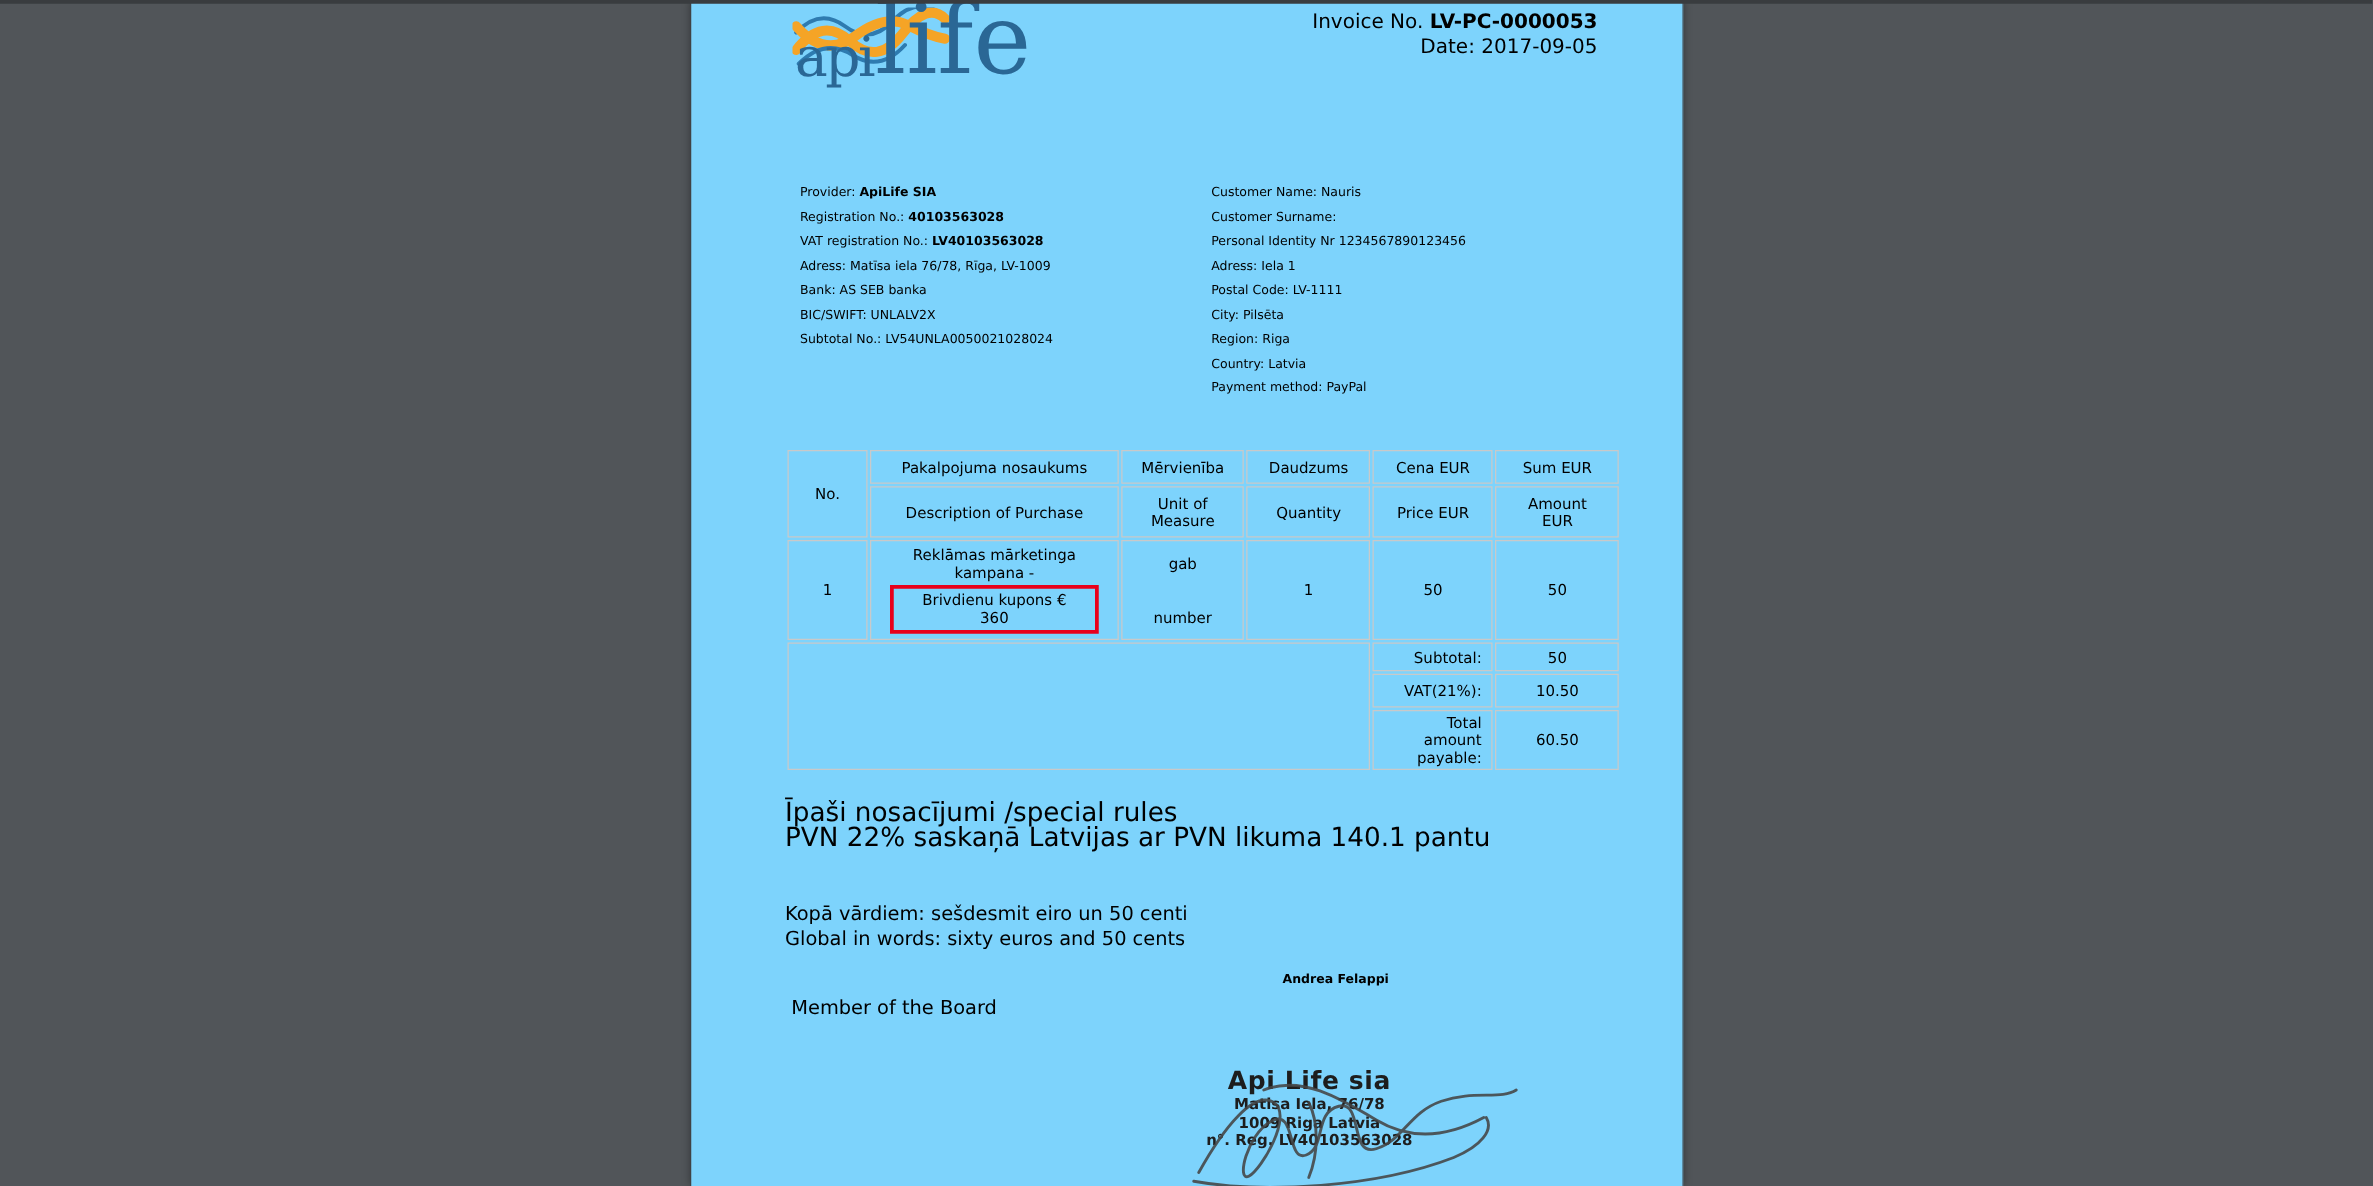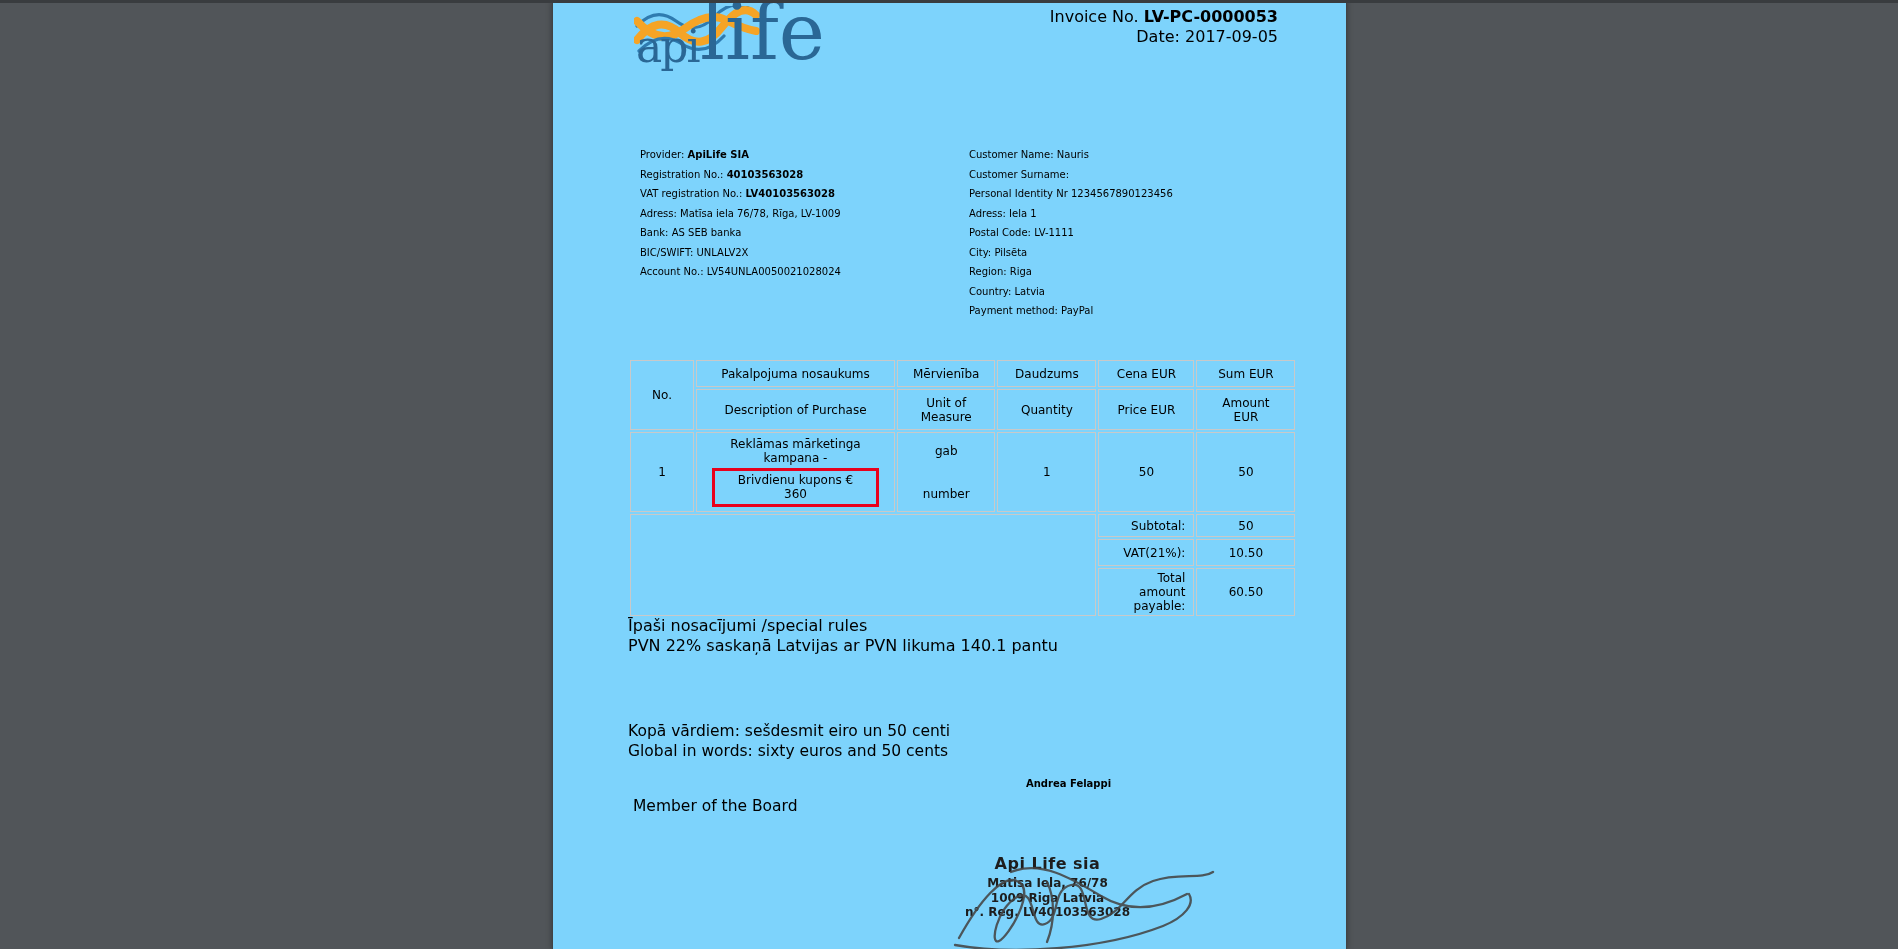--- a/index.html
+++ b/index.html
@@ -59,31 +59,31 @@
   .trow-sub td{height:23px;}
   .trow-vat td{height:27px;}
   .trow-tot td{height:42px;}
   .total-label{text-align:right !important;padding-right:8px !important;}
   .red-box{
     display:inline-block;margin-top:3px;padding:2px 10px 3px 10px;
     border:3px solid #e8001c;
   }
   .unit-bottom{margin-top:29px;}
   
-  .special-rules{position:absolute;left:75px;top:616px;font-size:16px;line-height:19.5px;}
+  .special-rules{position:absolute;left:75px;top:641px;font-size:21px;line-height:19.5px;}
   .amount-words{position:absolute;left:75px;top:722px;font-size:15.5px;line-height:19.5px;}
   
   .sig-left{position:absolute;left:80px;top:797px;font-size:15.5px;}
   .sig-right{position:absolute;left:473px;top:778px;font-size:10px;font-weight:bold;}
   
   .stamp{
     position:absolute;left:392px;top:852px;width:205px;
     text-align:center;color:#1d1d1d;
   }
-  .stamp-company{font-size:16px;font-weight:bold;letter-spacing:.5px;line-height:24px;}
+  .stamp-company{font-size:20px;font-weight:bold;letter-spacing:.5px;line-height:24px;}
   .stamp-line{font-size:12px;font-weight:bold;line-height:14.5px;}
   .signature-svg{position:absolute;left:398px;top:838px;z-index:5;}
 </style>
 </head>
 <body>
 
 <div class="viewport">
   <div class="top-edge"></div>
 
   <div class="page">
@@ -104,21 +104,21 @@
       <div><span>Date: </span><span>2017-09-05</span></div>
     </div>
 
     <div class="party provider">
       <div><span>Provider: </span><span class="bold">ApiLife SIA</span></div>
       <div><span>Registration No.: </span><span class="bold">40103563028</span></div>
       <div><span>VAT registration No.: </span><span class="bold">LV40103563028</span></div>
       <div><span>Adress: Matīsa iela 76/78, Rīga, LV-1009</span></div>
       <div><span>Bank: AS SEB banka</span></div>
       <div><span>BIC/SWIFT: UNLALV2X</span></div>
-      <div><span>Account No.: LV54UNLA0050021028024</span></div>
+      <div><span>Subtotal No.: LV54UNLA0050021028024</span></div>
     </div>
 
     <div class="party customer">
       <div>Customer Name: Nauris</div>
       <div>Customer Surname:</div>
       <div>Personal Identity Nr 1234567890123456</div>
       <div>Adress: Iela 1</div>
       <div>Postal Code: LV-1111</div>
       <div>City: Pilsēta</div>
       <div>Region: Riga</div>

